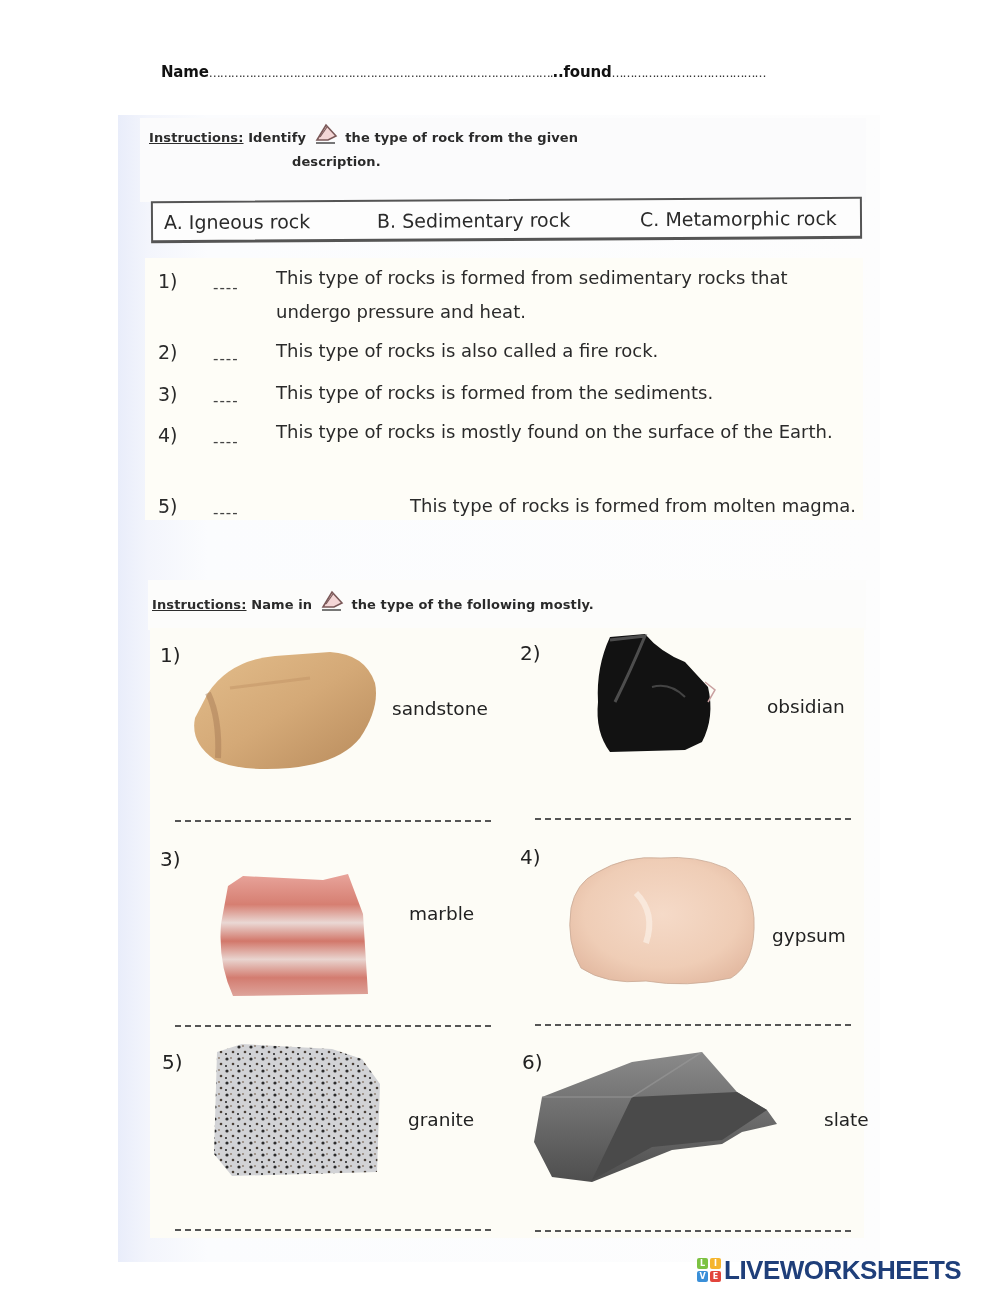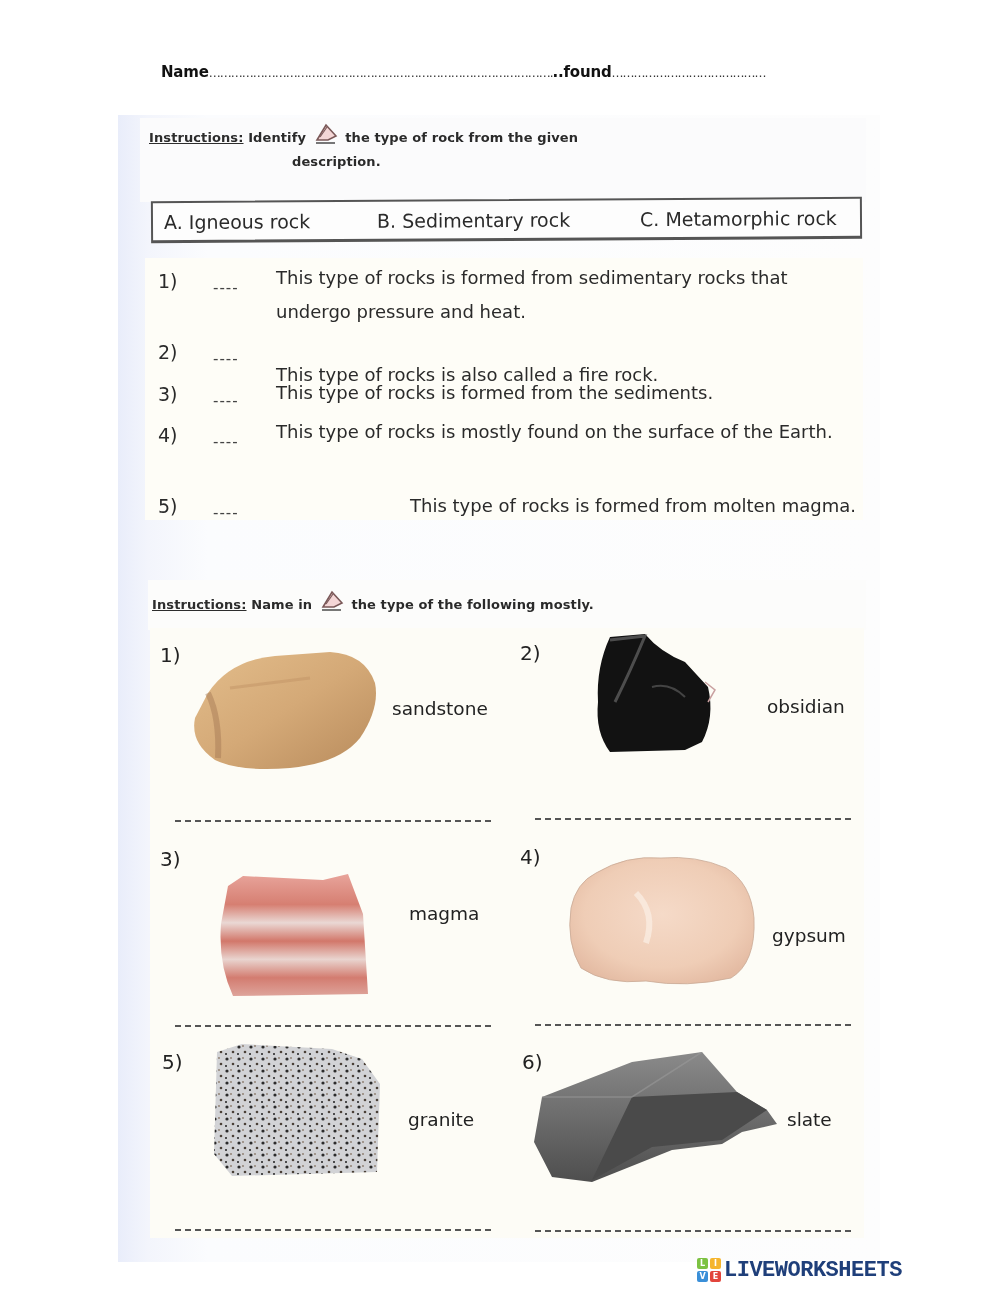--- a/index.html
+++ b/index.html
@@ -43,21 +43,21 @@
   .answer-line {
     position: absolute; height: 0; border-top: 2px dashed #555; cursor: text;
   }
   .rock { position: absolute; }
 
   .brand {
     position: absolute; left: 697px; top: 1255px; height: 30px; display: flex; align-items: center;
   }
   .brand-logo { display: grid; grid-template-columns: 11px 11px; grid-template-rows: 11px 11px; gap: 2px; margin-right: 3px; }
   .brand-logo span { display: flex; align-items: center; justify-content: center; font-size: 8px; font-weight: bold; color: #fff; border-radius: 2px; font-family: "DejaVu Sans", sans-serif; }
-  .brand-text { font-family: Liberation Mono, monospace; font-weight: bold; font-size: 22px; color: #1f3f7a; letter-spacing: -0.5px; }
+  .brand-text { font-family: Liberation Sans, sans-serif; font-weight: bold; font-size: 26px; color: #1f3f7a; letter-spacing: -0.5px; }
 </style>
 </head>
 <body>
 
 <div class="name-line">
   <span>Name</span><span class="dots">………………………………………………………………………………….</span><span>..found</span><span class="dots">……………………………………</span>
 </div>
 
 <div class="scan"></div>
 <div class="panel p1"></div>
@@ -85,21 +85,21 @@
 
 <div>
   <div>
     <span class="txt q-num" style="left:158px; top:270px;">1)</span>
     <span class="txt q-blank" style="left:213px; top:279px;">----</span>
     <span class="txt q-text" style="left:276px; top:261px;">This type of rocks is formed from sedimentary rocks that undergo pressure and heat.</span>
   </div>
   <div>
     <span class="txt q-num" style="left:158px; top:341px;">2)</span>
     <span class="txt q-blank" style="left:213px; top:350px;">----</span>
-    <span class="txt q-text" style="left:276px; top:334px;margin-top:24px;">This type of rocks is also called a fire rock.</span>
+    <span class="txt q-text" style="left:276px; top:334px;">This type of rocks is also called a fire rock.</span>
   </div>
   <div>
     <span class="txt q-num" style="left:158px; top:383px;">3)</span>
     <span class="txt q-blank" style="left:213px; top:392px;">----</span>
     <span class="txt q-text" style="left:276px; top:376px;">This type of rocks is formed from the sediments.</span>
   </div>
   <div>
     <span class="txt q-num" style="left:158px; top:424px;">4)</span>
     <span class="txt q-blank" style="left:213px; top:433px;">----</span>
     <span class="txt q-text" style="left:276px; top:415px;">This type of rocks is mostly found on the surface of the Earth.</span>
@@ -163,21 +163,21 @@
             <stop offset="0.25" stop-color="#d67f72"></stop>
           <stop offset="0.4" stop-color="#ead8d4"></stop>
             <stop offset="0.55" stop-color="#d2776a"></stop>
           <stop offset="0.7" stop-color="#e9d4cf"></stop>
             <stop offset="0.85" stop-color="#d37c70"></stop>
             <stop offset="1" stop-color="#dea49b"></stop>
         </linearGradient>
       </defs>
       <path d="M15 12 L30 2 L110 6 L135 0 L150 40 L155 120 L20 122 Q5 90 8 50 Z" fill="url(#gm)"></path>
     </svg>
-    <span class="txt rock-label" style="left:409px; top:903px;">magma</span>
+    <span class="txt rock-label" style="left:409px; top:903px;">marble</span>
     <div class="answer-line" style="left:175px; top:1025px; width:316px;"></div>
   </div>
 
   <div>
     <span class="txt rock-num" style="left:520px; top:845px;">4)</span>
     <svg class="rock" style="left:566px; top:853px;" width="190" height="135" viewBox="0 0 190 135">
       <defs>
         <radialGradient id="gg" cx="0.5" cy="0.45" r="0.6">
           <stop offset="0" stop-color="#f5dac8"></stop>
             <stop offset="0.7" stop-color="#efcdb6"></stop>
@@ -215,21 +215,21 @@
       <defs>
         <linearGradient id="gl" x1="0" y1="0" x2="0" y2="1">
           <stop offset="0" stop-color="#8a8a8a"></stop>
             <stop offset="1" stop-color="#4e4e4e"></stop>
         </linearGradient>
       </defs>
       <path d="M10 45 L100 10 L170 0 L205 40 L235 58 L245 72 L210 80 L190 92 L140 98 L60 130 L20 125 L2 90 Z" fill="url(#gl)"></path>
       <path d="M100 45 L205 40 L235 58 L190 88 L120 95 L60 128" fill="#4a4a4a"></path>
       <path d="M10 45 L100 45 L170 0" stroke="#9a9a9a" stroke-width="1.5" fill="none" opacity="0.6"></path>
     </svg>
-    <span class="txt rock-label" style="left:787px; top:1109px;text-align:center;">slate</span>
+    <span class="txt rock-label" style="left:824px; top:1109px;text-align:center;">slate</span>
     <div class="answer-line" style="left:535px; top:1230px; width:316px;"></div>
   </div>
 </div>
 
 <div class="brand">
   <div class="brand-logo">
     <span style="background:#7cc242;">L</span>
     <span style="background:#f5b52e;">I</span>
     <span style="background:#3a8fd8;">V</span>
     <span style="background:#e2453c;">E</span>

